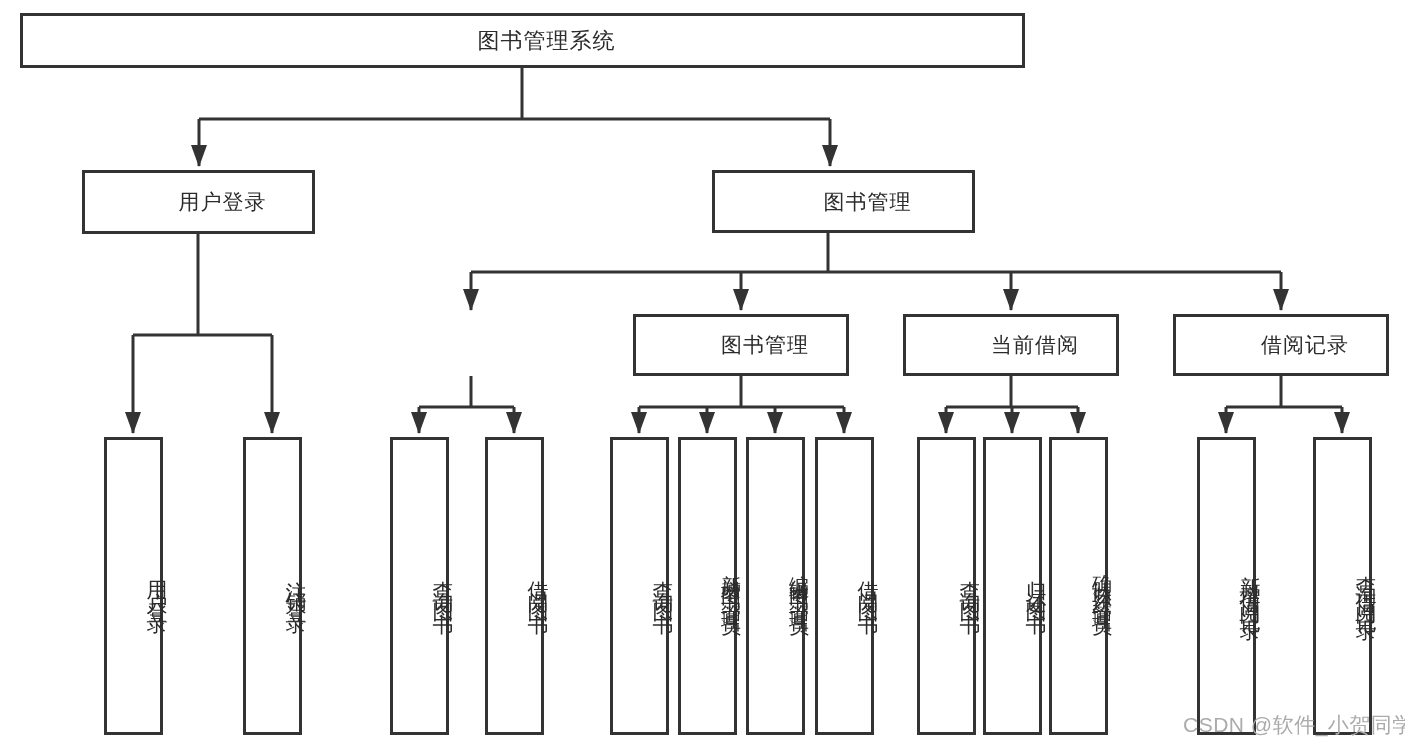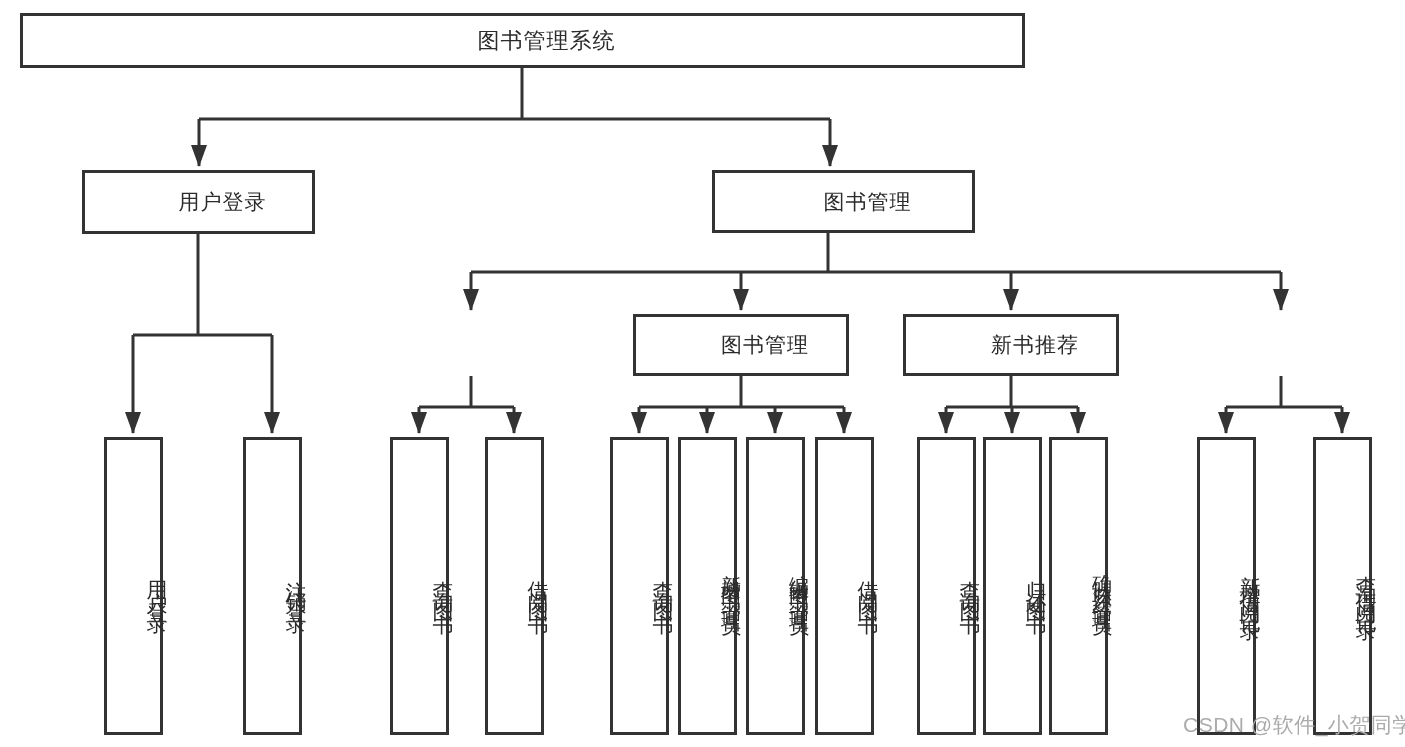--- a/index.html
+++ b/index.html
@@ -122,21 +122,22 @@
       <line x1="1342" y1="407" x2="1342" y2="433" marker-end="url(#arw)"></line>
     </g>
   </svg>
 
   <div class="node root">图书管理系统</div>
 
   <div class="node l2a">用户登录</div>
   <div class="node l2b">图书管理</div>
 
   <div class="node l3 l3-1">图书管理</div>
-  <div class="node l3 l3-2">新书推荐</div>
+  <div class="node l3 l3-2">当前借阅</div>
+  <div class="node l3 l3-3">借阅记录</div>
 
   <div class="node leaf g1-0">
     <span class="vtext">用户登录</span>
   </div>
   <div class="node leaf g1-1">
     <span class="vtext">注销登录</span>
   </div>
 
   <div class="node leaf g2-0">
     <span class="vtext">查询图书</span>

